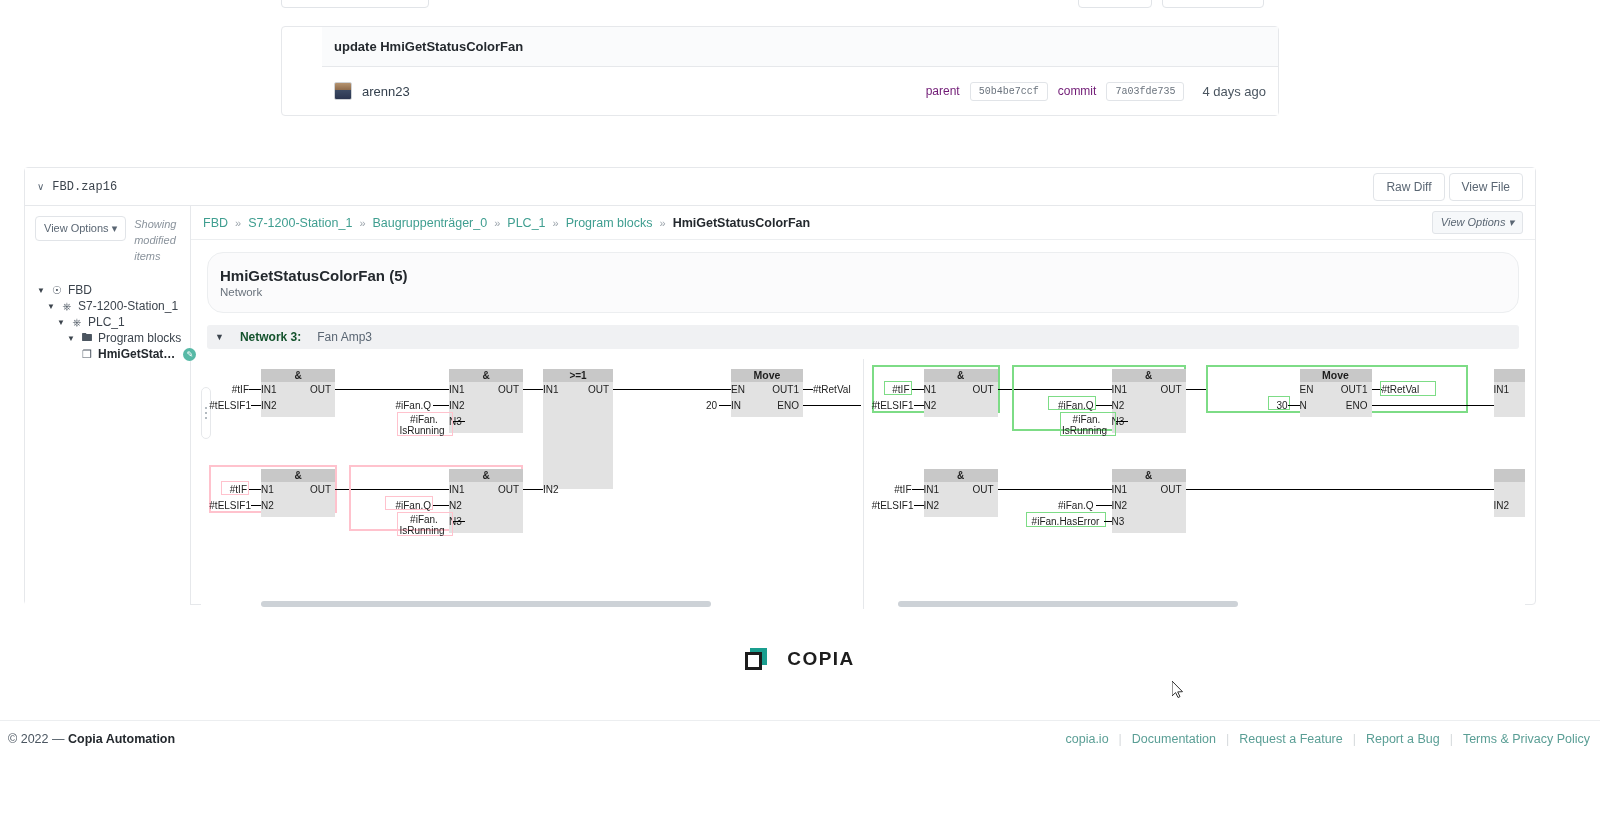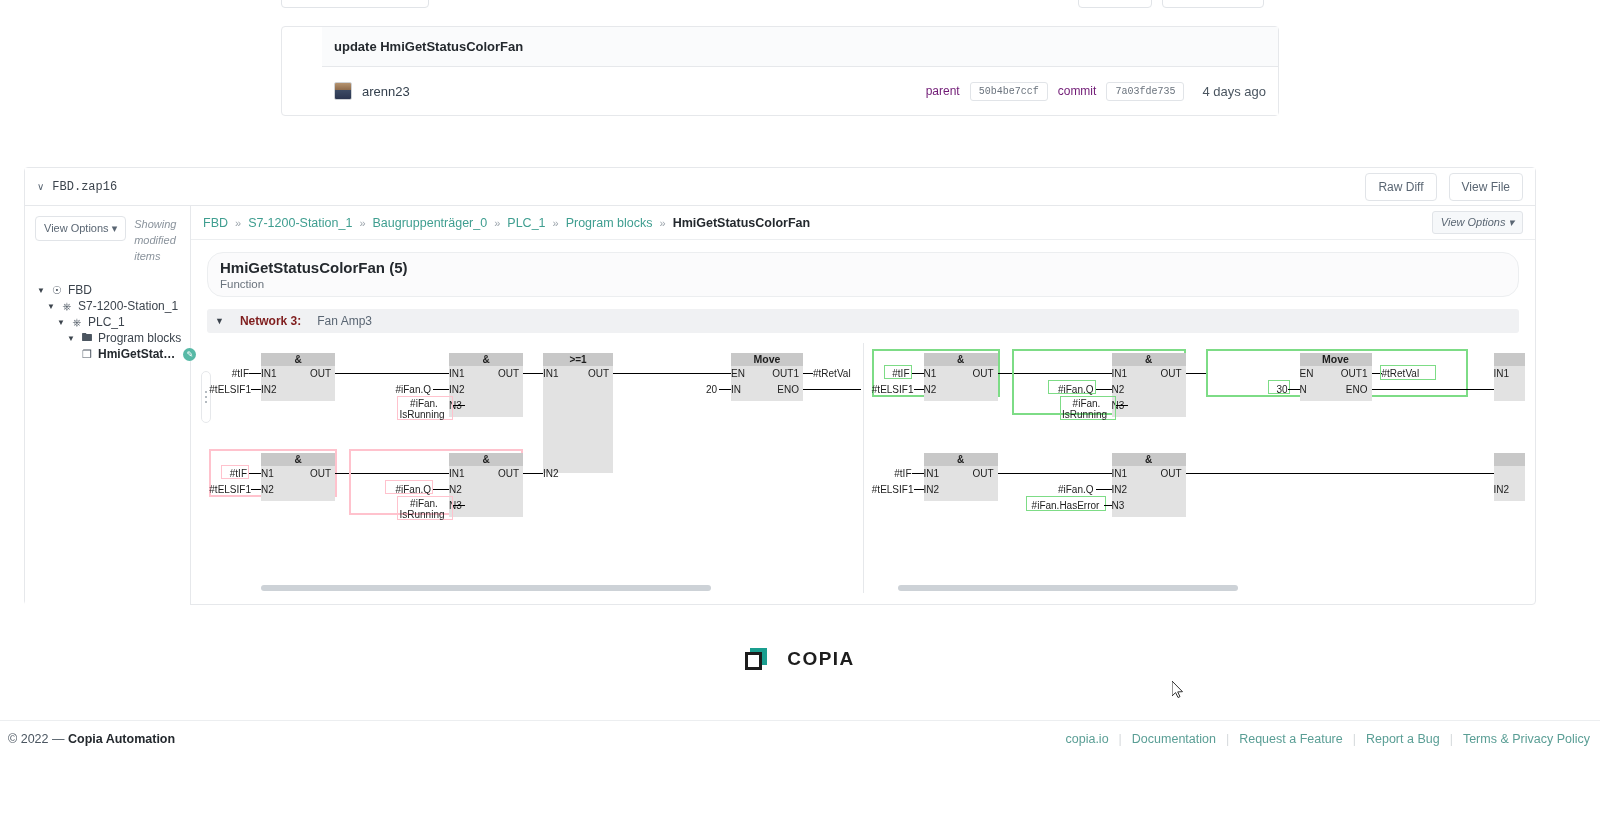--- a/index.html
+++ b/index.html
@@ -53,21 +53,21 @@
   .diff-panel {
     position: absolute; left: 24px; top: 167px; width: 1512px; height: 438px;
     border: 1px solid #e6e8eb; border-radius: 4px; background: #fff;
   }
   .diff-head {
     height: 38px; display: flex; align-items: center; padding: 0 12px;
     border-bottom: 1px solid #e6e8eb; background: #fff;
   }
   .caret { color: #5a6673; font-size: 10px; margin-right: 8px; }
   .filename { font-family: "Liberation Mono", monospace; font-size: 12px; color: #3c444d; }
-  .diff-head-right { margin-left: auto; display: flex; gap: 12px; padding-left: 42px; }
+  .diff-head-right { margin-left: auto; display: flex; gap: 4px; padding-left: 42px; }
   .btn {
     border: 1px solid #e1e4e8; border-radius: 4px; background: #fff;
     font-size: 12px; color: #5a6673; padding: 6px 12px; cursor: pointer;
     font-family: "Liberation Sans", sans-serif;
   }
 
   .diff-body { display: flex; height: 399px; }
 
   
   .side {
@@ -103,30 +103,30 @@
   .crumb.last { color: #24292e; font-weight: bold; cursor: default; }
   .sep { color: #9aa3ab; font-size: 11px; }
   .crumbs-right { margin-left: auto; }
   .vo2 {
     border: 1px solid #e1e4e8; border-radius: 3px; background: #f6f8fa;
     font-size: 11px; font-style: italic; color: #5a6673; padding: 4px 8px; cursor: pointer;
     font-family: "Liberation Sans", sans-serif;
   }
   .fn-card {
     margin: 12px 16px 0 16px; border: 1px solid #eceef0; border-radius: 16px;
-    background: #fbfbfc; padding: 6px 12px;
+    background: #fbfbfc; padding: 14px 12px;
   }
   .fn-title { font-size: 15px; font-weight: bold; color: #24292e; }
   .fn-sub { font-size: 11.5px; color: #6a737d; margin-top: 2px; }
   .net-bar {
     margin: 12px 16px 0 16px; background: #f0f1f3; border-radius: 3px;
     height: 24px; display: flex; align-items: center; padding: 0 8px; gap: 16px;
   }
   .net-car { font-size: 9px; color: #3c444d; }
-  .net-name { font-size: 12px; font-weight: bold; color: #7f1d1d; text-align: center; }
+  .net-name { font-size: 12px; font-weight: bold; color: #14532d; text-align: center; }
   .net-desc { font-size: 12px; color: #5a6673; }
 
   
   .canvas-wrap { display: flex; margin: 10px 10px 0 10px; height: 250px; }
   .canvas {
     position: relative; flex: 1; min-width: 0; overflow: hidden; background: #fff;
   }
   .canvas.right { border-left: 1px solid #e6e8eb; }
   .hscroll {
     position: absolute; bottom: 2px; height: 6px; border-radius: 3px; background: #cdd2d7;
@@ -279,21 +279,21 @@
           <div class="crumbs-right">
             <button class="vo2">
               <span>View Options</span>
               <span>▾</span>
             </button>
           </div>
         </div>
 
         <div class="fn-card">
           <div class="fn-title">HmiGetStatusColorFan (5)</div>
-          <div class="fn-sub">Function</div>
+          <div class="fn-sub">Network</div>
         </div>
 
         <div class="net-bar">
           <span class="net-car">▼</span>
           <span class="net-name">Network 3:</span>
           <span class="net-desc">Fan Amp3</span>
         </div>
 
         <div class="canvas-wrap">
 

